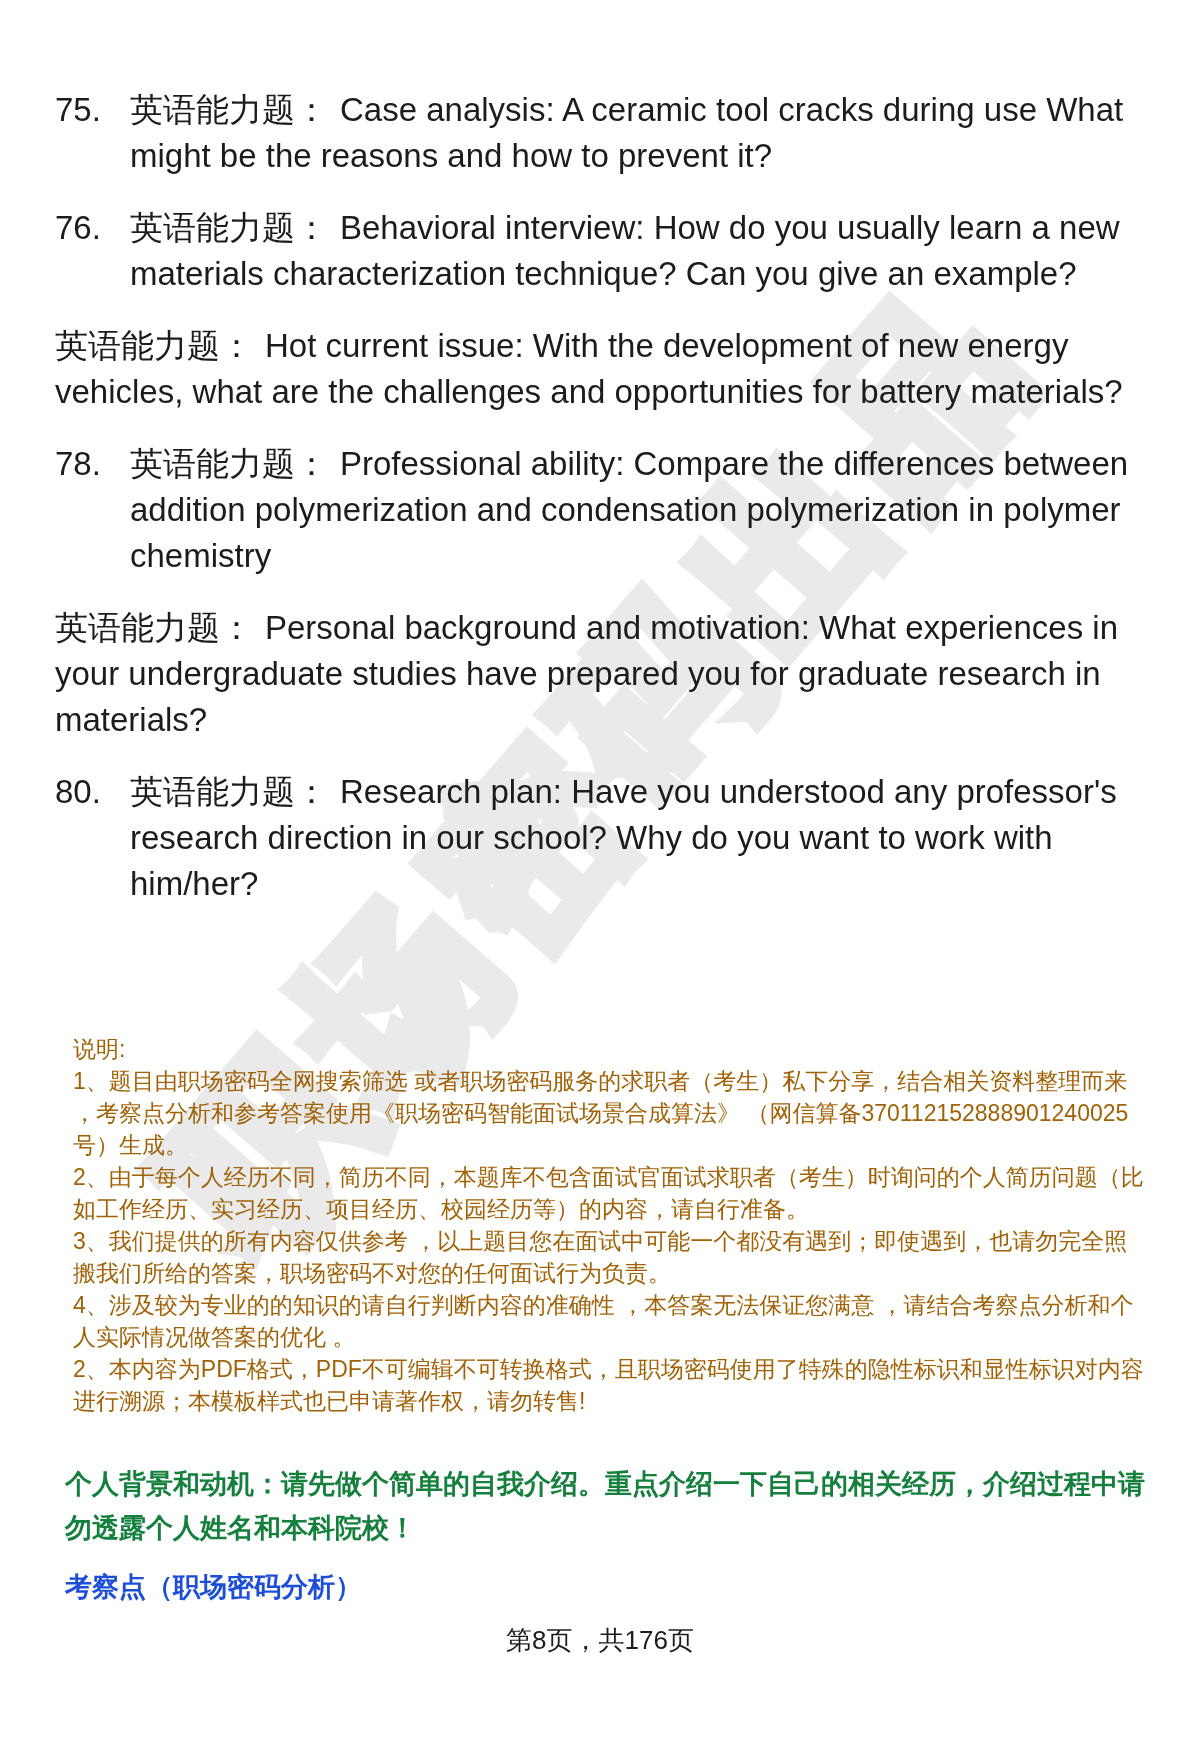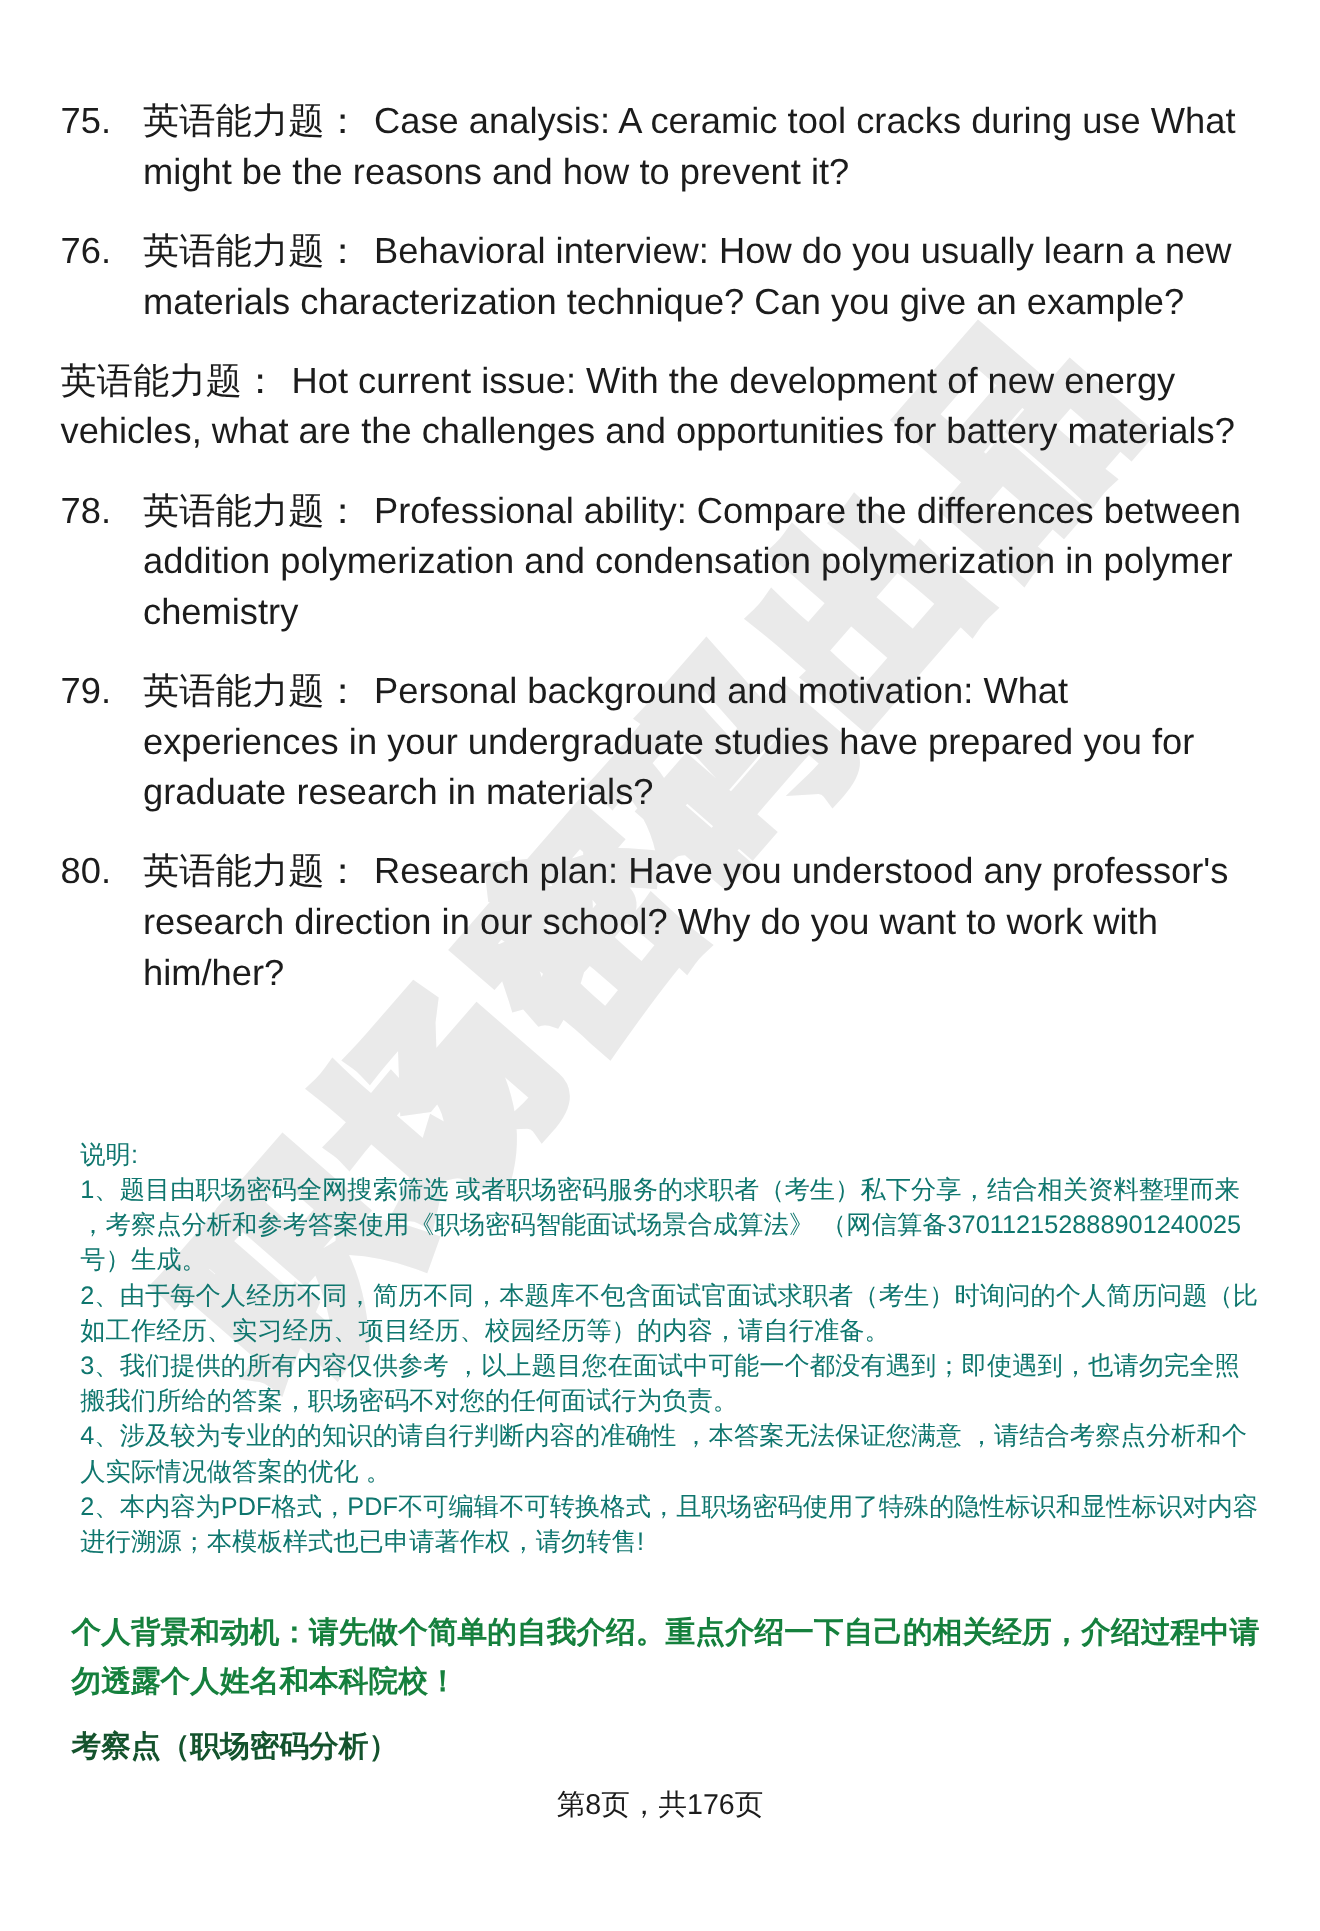--- a/index.html
+++ b/index.html
@@ -50,39 +50,39 @@
   }
   .q-text { flex: 1; }
   .q-prefix { padding-right: 12px; }
 
   
   .notes {
     margin: 126px 0 0 18px;
     width: 1075px;
     font-size: 23px;
     line-height: 32px;
-    color: #0f766e;
+    color: #a16207;
   }
 
   
   .notice {
     margin: 45px 0 0 10px;
     width: 1095px;
     font-size: 27px;
     line-height: 44px;
     font-weight: bold;
     color: #15803d;
   }
 
   .exam-point {
     margin: 20px 0 0 10px;
     font-size: 27px;
     line-height: 34px;
     font-weight: bold;
-    color: #14532d;
+    color: #1d4ed8;
   }
 
   .footer {
     margin-top: 19px;
     text-align: center;
     font-size: 26px;
     line-height: 34px;
     color: #1c1c1c;
   }
 </style>
@@ -108,21 +108,20 @@
     <div class="q-item">
       <div class="q-text"><span class="q-prefix">英语能力题：</span><span>Hot current issue: With the development of new energy vehicles, what are the challenges and opportunities for battery materials?</span></div>
     </div>
 
     <div class="q-item">
       <span class="q-num">78.</span>
       <div class="q-text"><span class="q-prefix">英语能力题：</span><span>Professional ability: Compare the differences between addition polymerization and condensation polymerization in polymer chemistry</span></div>
     </div>
 
     <div class="q-item">
-      <span class="q-num">79.</span>
       <div class="q-text"><span class="q-prefix">英语能力题：</span><span>Personal background and motivation: What experiences in your undergraduate studies have prepared you for graduate research in materials?</span></div>
     </div>
 
     <div class="q-item">
       <span class="q-num">80.</span>
       <div class="q-text"><span class="q-prefix">英语能力题：</span><span>Research plan: Have you understood any professor's research direction in our school? Why do you want to work with him/her?</span></div>
     </div>
 
   </div>
 

